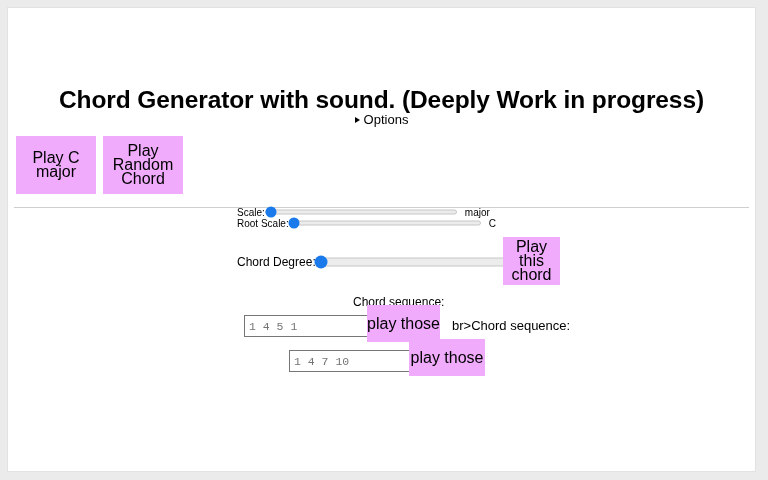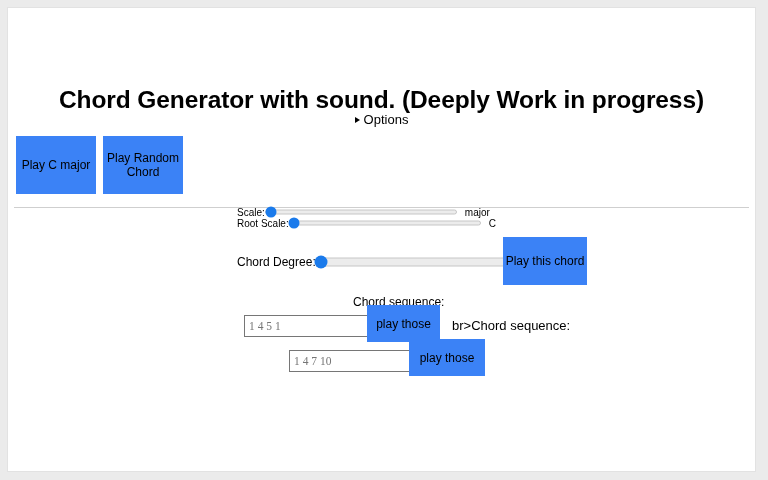--- a/index.html
+++ b/index.html
@@ -65,25 +65,25 @@
     height: 0;
     border-left: 5px solid #000;
     border-top: 3.5px solid transparent;
     border-bottom: 3.5px solid transparent;
     vertical-align: 1px;
     margin-right: 4px;
   }
 
   
   .btn {
-    background: #3b82f6;
+    background: #f0abfc;
     border: none;
     color: #000000;
     font-family: "Liberation Sans", sans-serif;
-    font-size: 12px;
+    font-size: 16px;
     line-height: 14px;
     padding: 0;
     cursor: pointer;
     position: absolute;
     display: flex;
     align-items: center;
     justify-content: center;
   }
   .btn span { display: block; }
 
@@ -95,21 +95,21 @@
   }
   #btn-play-random {
     left: 95px;
     top: 84px;
     width: 80px;
     height: 58px;
   }
   #btn-play-this-chord {
     left: 495px;
     top: 185px;
-    width: 84px;
+    width: 57px;
     height: 48px;
   }
   #btn-play-those-1 {
     left: 359px;
     top: 253px;
     width: 73px;
     height: 37px;
   }
   #btn-play-those-2 {
     left: 401px;
@@ -193,21 +193,21 @@
     top: 266px;
     font-size: 13px;
     color: #000000;
     white-space: nowrap;
   }
   .seq-input {
     position: absolute;
     box-sizing: border-box;
     background: #ffffff;
     border: 1px solid #767676;
-    font-family: Liberation Serif, serif;
+    font-family: Liberation Mono, monospace;
     font-size: 11.5px;
     color: #757575;
     padding: 10px 4px;
     outline: none;
   }
   #input-seq-1 {
     left: 236px;
     top: 263px;
     width: 127px;
     height: 17px;

